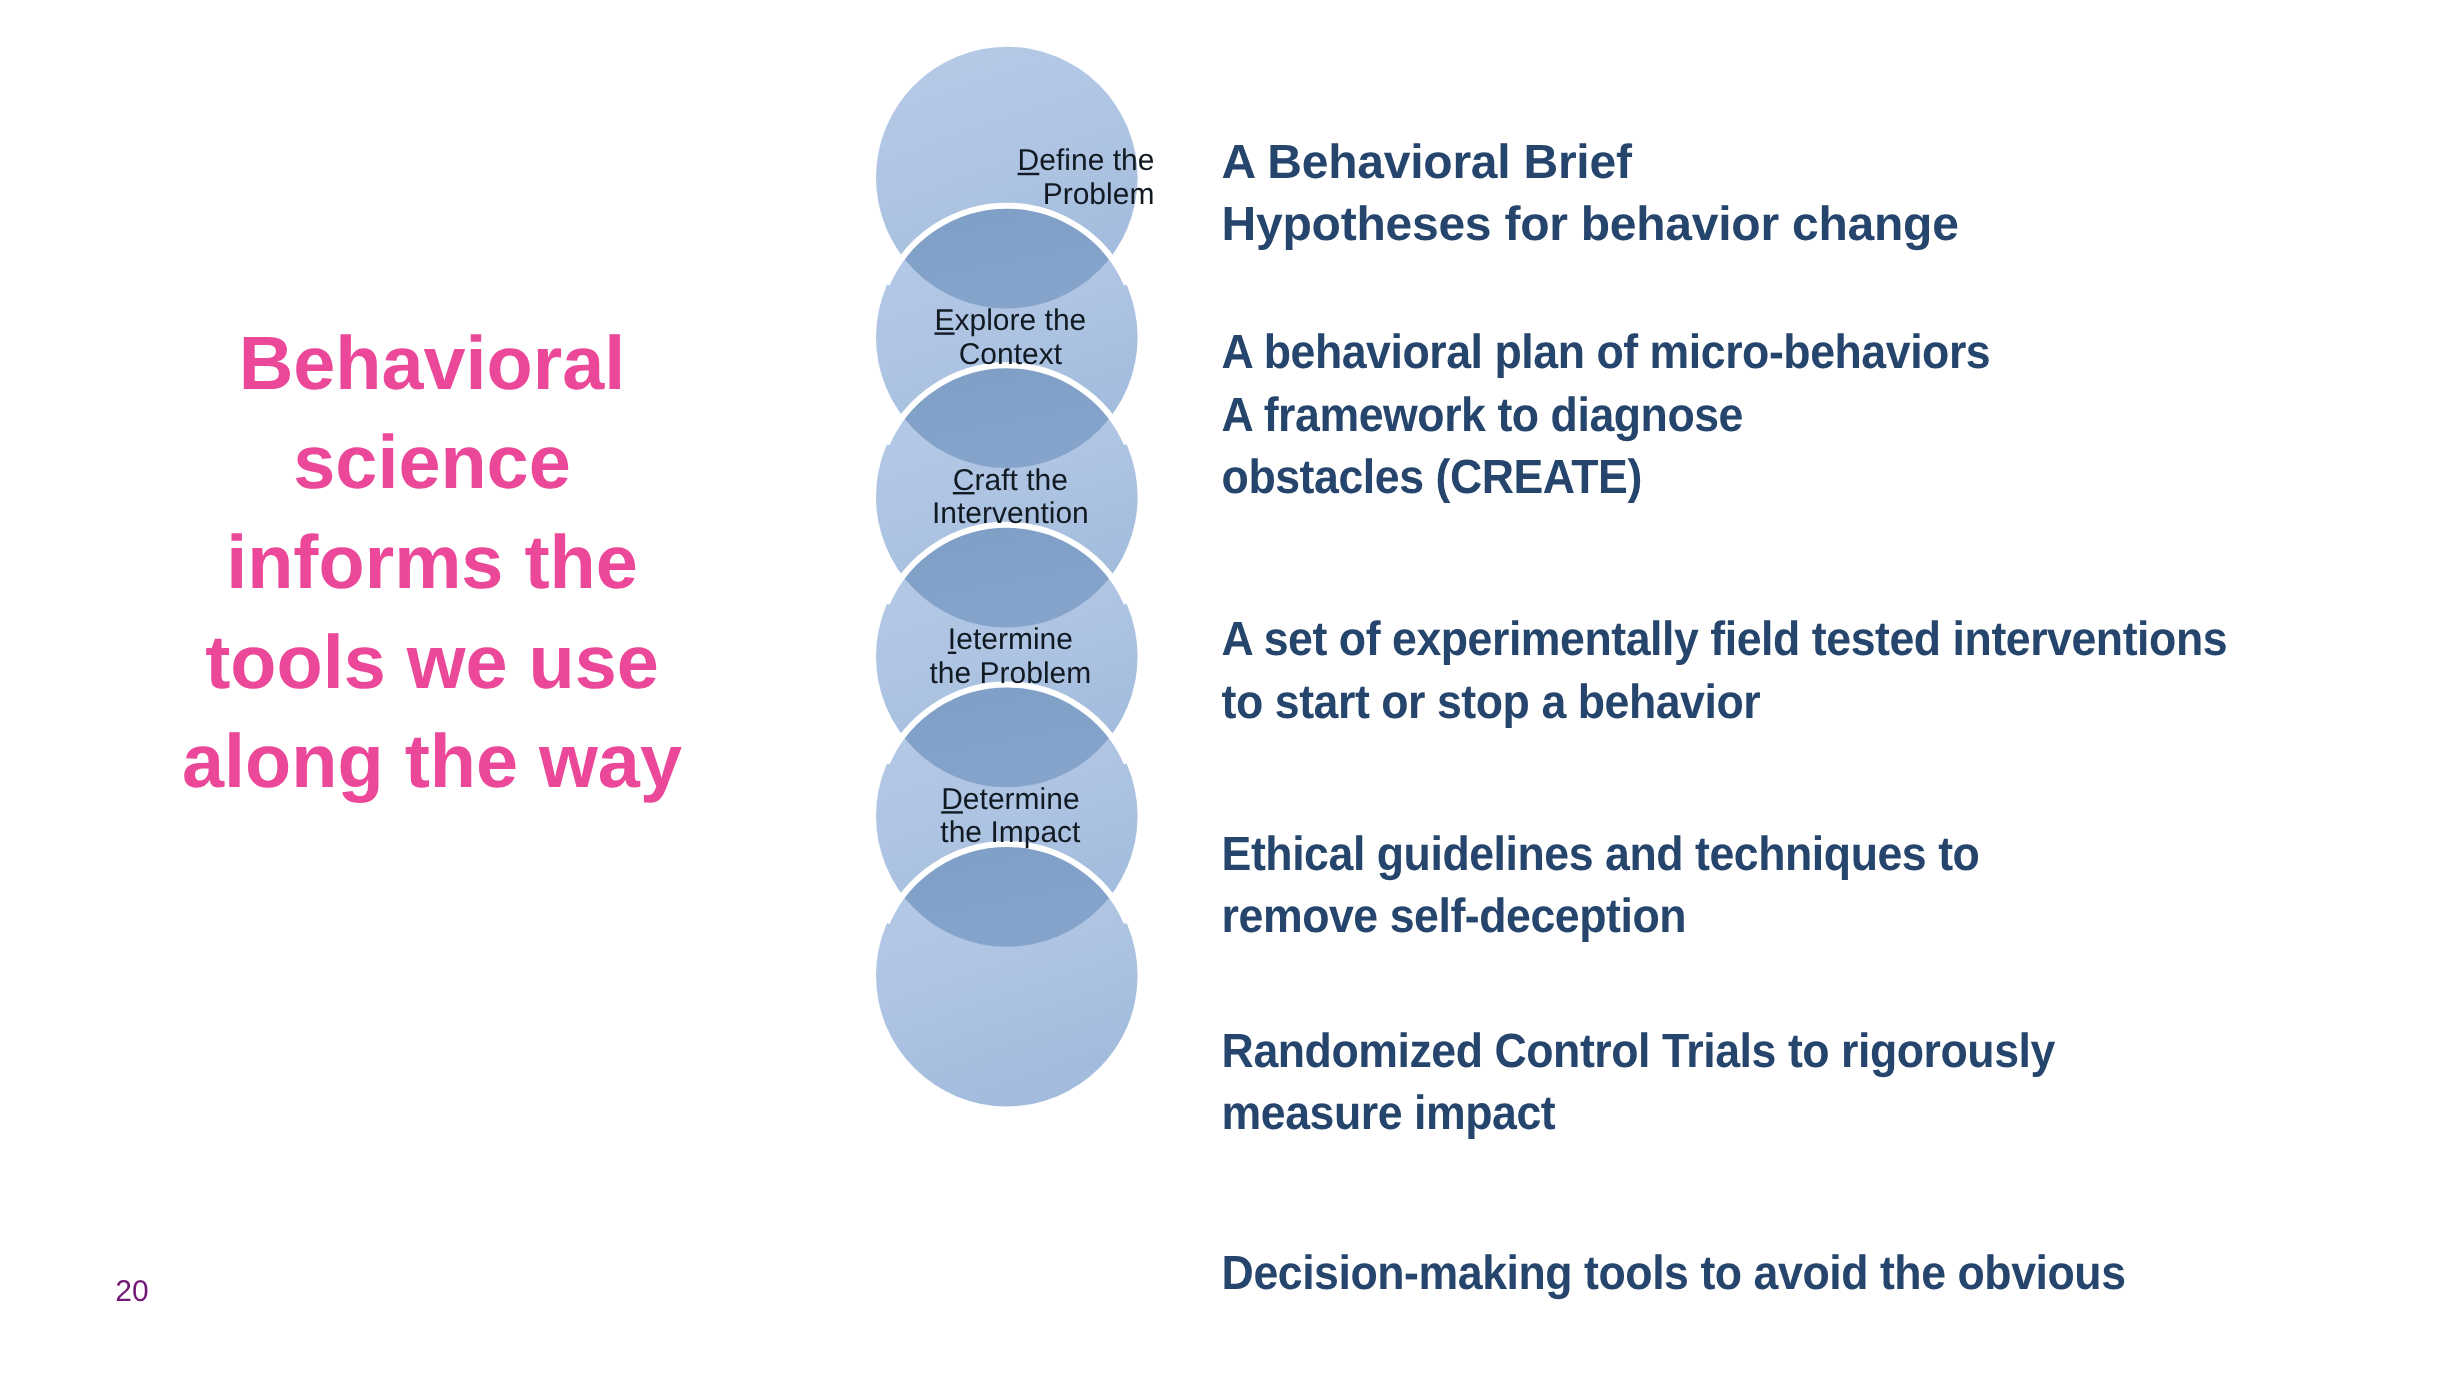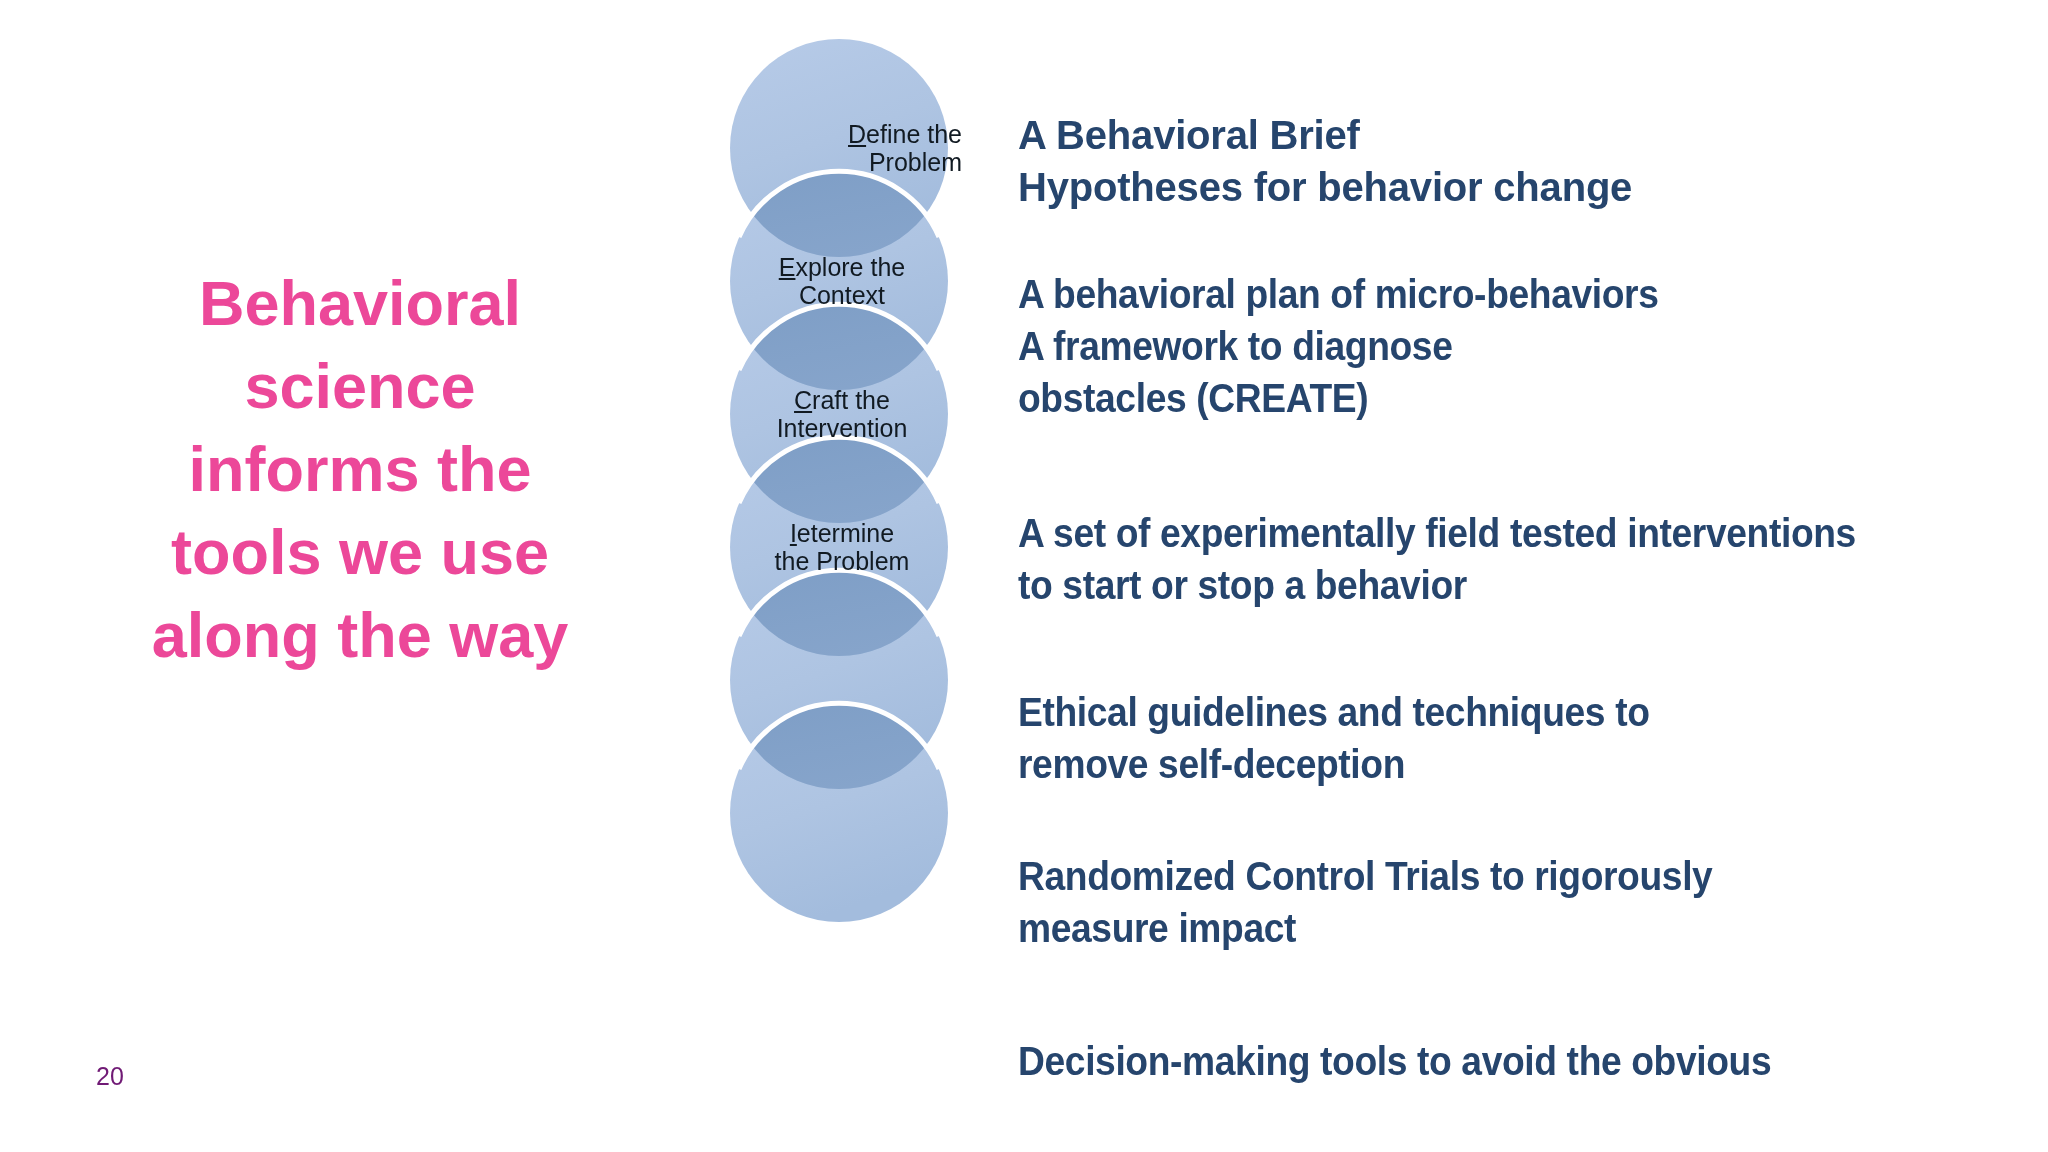--- a/index.html
+++ b/index.html
@@ -192,20 +192,24 @@
     <div class="circle-label" style="top: 223px;">
       <div><span class="u">E</span><span>xplore the</span></div>
       <div>Context</div>
     </div>
 
     <div class="circle-label" style="top: 489px;">
       <div><span class="u">I</span><span>etermine</span></div>
       <div>the Problem</div>
     </div>
 
+    <div class="circle-label" style="top: 622px;">
+      <div><span class="u">D</span><span>etermine</span></div>
+      <div>the Impact</div>
+    </div>
 
   </div>
 
   <div class="desc wide" id="desc-0">A Behavioral Brief
 Hypotheses for behavior change</div>
   <div class="desc narrow" id="desc-1">A behavioral plan of micro-behaviors
 A framework to diagnose
  obstacles (CREATE)</div>
   <div class="desc narrow" id="desc-2">A set of experimentally field tested interventions
 to start or stop a behavior</div>

